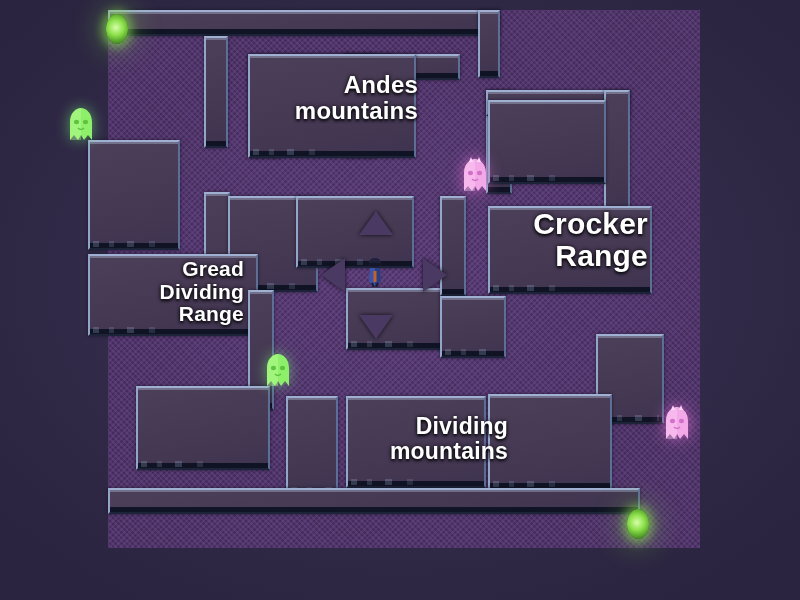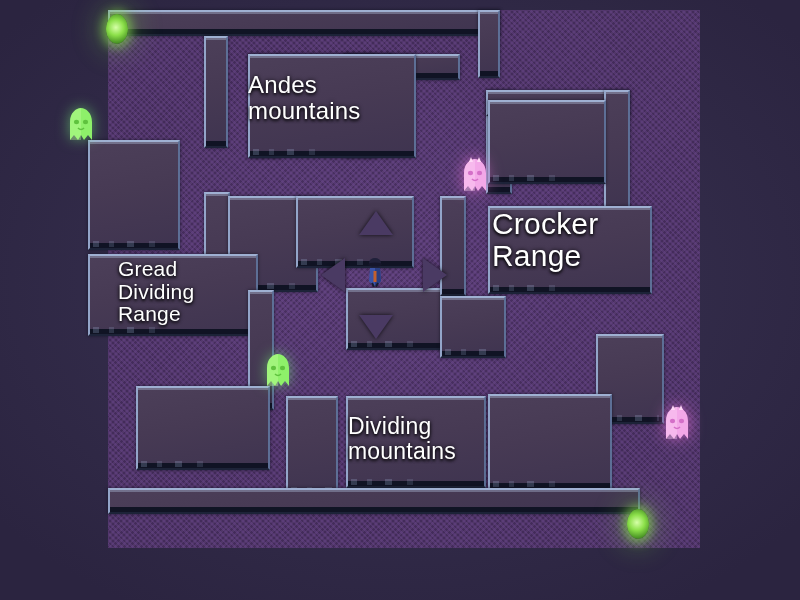--- a/index.html
+++ b/index.html
@@ -46,21 +46,21 @@
     background:
       linear-gradient(90deg, rgba(160,180,215,.45) 0 6px, rgba(0,0,0,0) 6px 16px,
         rgba(160,180,215,.35) 16px 21px, rgba(0,0,0,0) 21px 34px,
         rgba(160,180,215,.45) 34px 41px, rgba(0,0,0,0) 41px 56px,
         rgba(160,180,215,.3) 56px 62px, rgba(0,0,0,0) 62px 80px);
     opacity:.55;
   }
   .w.thin::after{display:none;}
   
   .label{
-    position:absolute;color:#fff;font-weight:normal;text-align:left;
+    position:absolute;color:#fff;font-weight:bold;text-align:right;
     line-height:1.08;letter-spacing:.2px;
     text-shadow:0 0 4px rgba(0,0,0,.85),0 2px 3px rgba(0,0,0,.8);
     pointer-events:none;white-space:pre-line;
   }
   
   .arrow{position:absolute;width:0;height:0;filter:drop-shadow(0 0 2px rgba(0,0,0,.8));}
   .arrow.up{border-left:17px solid transparent;border-right:17px solid transparent;border-bottom:24px solid #4a3a63;}
   .arrow.down{border-left:17px solid transparent;border-right:17px solid transparent;border-top:24px solid #4a3a63;}
   .arrow.left{border-top:17px solid transparent;border-bottom:17px solid transparent;border-right:24px solid #4a3a63;}
   .arrow.right{border-top:17px solid transparent;border-bottom:17px solid transparent;border-left:24px solid #4a3a63;}
@@ -107,21 +107,21 @@
         <div class="w" style="left: 380px; top: 296px; width: 66px; height: 62px;"></div>
         <div class="w" style="left: 76px; top: 386px; width: 134px; height: 84px;"></div>
         <div class="w" style="left: 226px; top: 396px; width: 52px; height: 100px;"></div>
         <div class="w" style="left: 286px; top: 396px; width: 140px; height: 92px;"></div>
         <div class="w" style="left: 428px; top: 394px; width: 124px; height: 96px;"></div>
         <div class="w thin" style="left: 48px; top: 488px; width: 532px; height: 26px;"></div>
       </div>
     <div id="labels-layer">
         <div class="label" style="left: 188px; top: 72px; width: 170px; font-size: 24px;">Andes
 mountains</div>
-        <div class="label" style="left: 432px; top: 208px; width: 180px; font-size: 30px;">Crocker
+        <div class="label" style="left: 408px; top: 208px; width: 180px; font-size: 30px;">Crocker
 Range</div>
         <div class="label" style="left: 58px; top: 258px; width: 126px; font-size: 21px;">Gread
 Dividing
 Range</div>
         <div class="label" style="left: 288px; top: 414px; width: 160px; font-size: 23px;">Dividing
 mountains</div>
       </div>
     <div id="sprites">
         <div class="ghost" style="left: 6px; top: 106px;">
           <svg width="30" height="34" viewBox="0 0 30 34">

